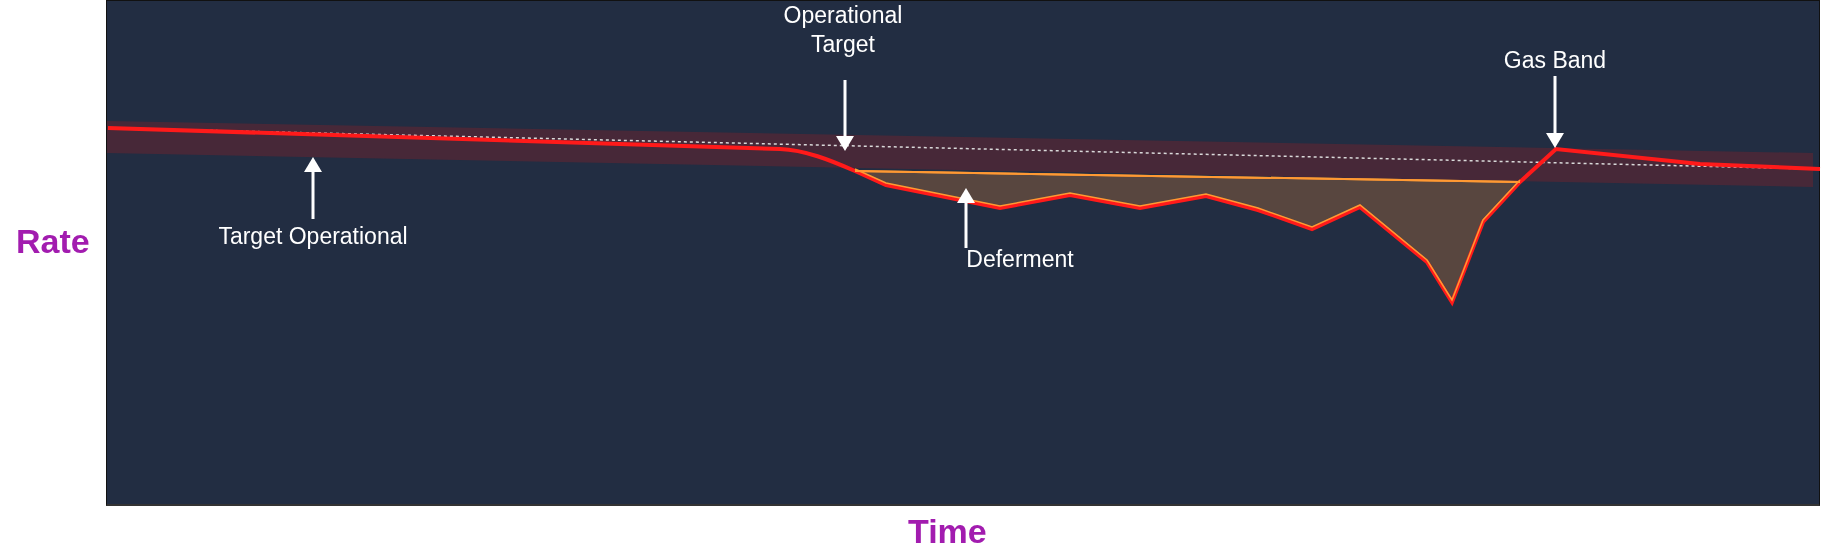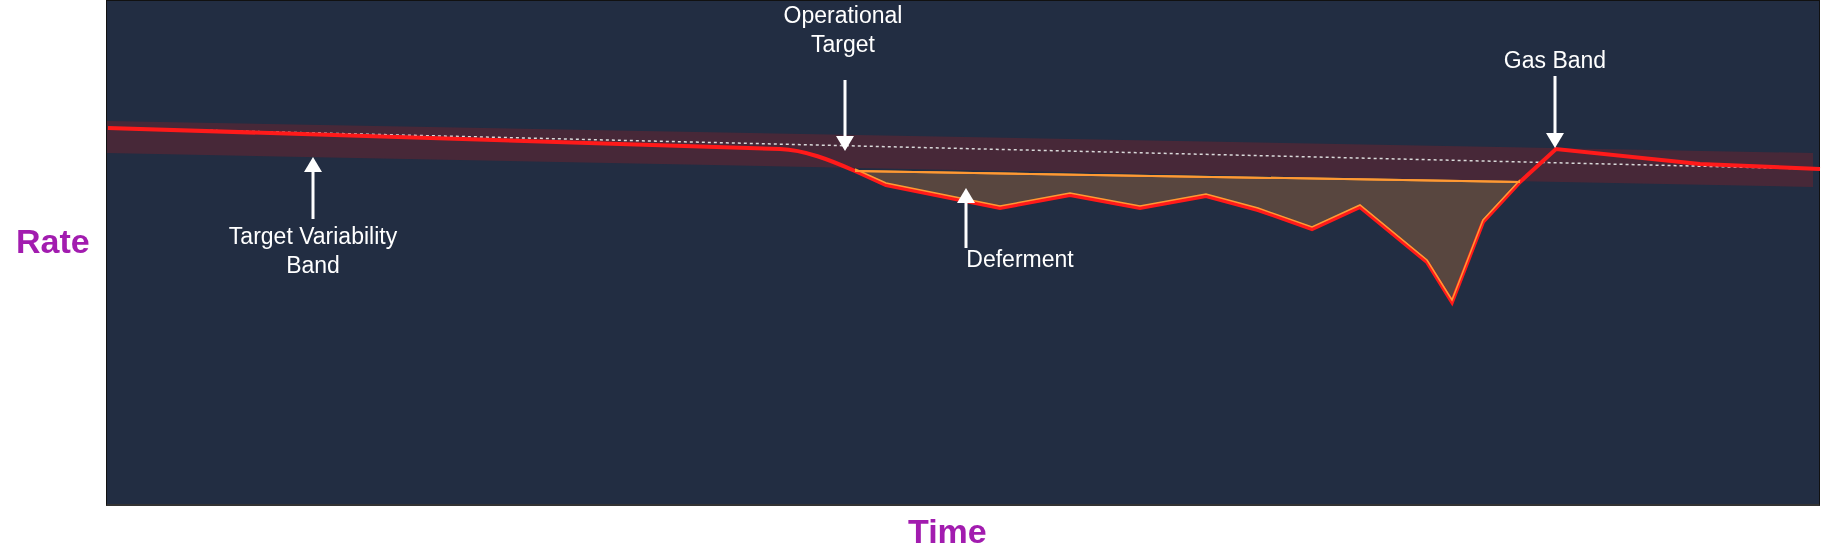--- a/index.html
+++ b/index.html
@@ -46,19 +46,18 @@
     <polygon points="957,203 975,203 966,188" fill="#fff"></polygon>
   </g>
 </svg>
 
 <div class="annot" style="left:843px; top:1px;">
   <div>Operational</div>
   <div>Target</div>
 </div>
 <div class="annot" style="left:1555px; top:46px;">Gas Band</div>
 <div class="annot" style="left:313px; top:222px;">
-  <div>Target Variability</div>
-  <div>Band</div>
+  <div>Target Operational</div>
 </div>
 <div class="annot" style="left:1020px; top:245px;">Deferment</div>
 
 <div class="axis-label" id="ylabel">Rate</div>
 <div class="axis-label" id="xlabel">Time</div>
 
 </body></html>

